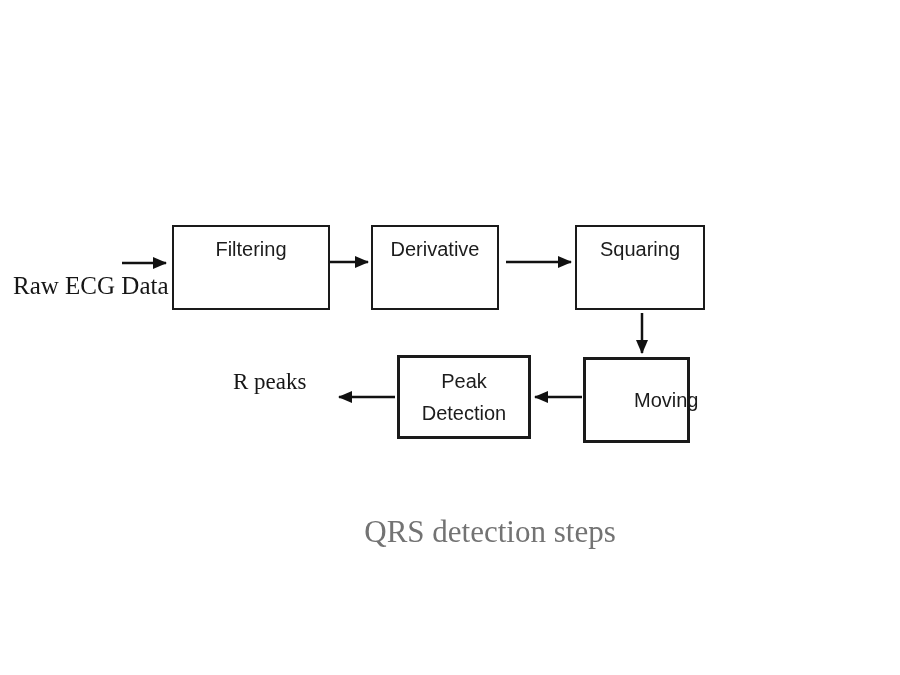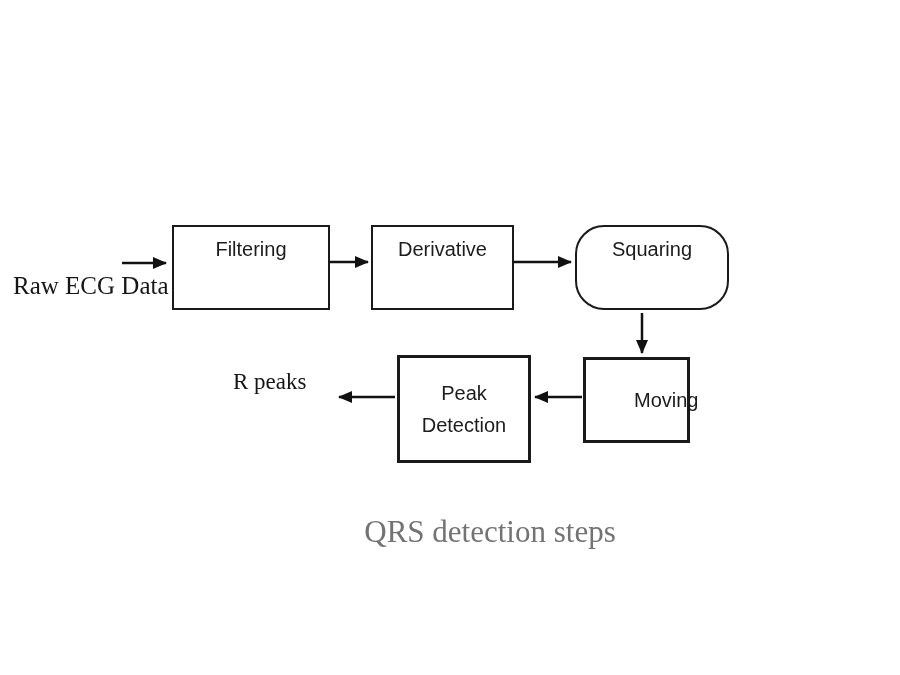--- a/index.html
+++ b/index.html
@@ -57,23 +57,23 @@
     padding-top: 11px;
   }
   .box.double {
     display: flex;
     flex-direction: column;
     justify-content: center;
     border-width: 3px;
     line-height: 1.6;
   }
   .box-filtering       { left: 172px; top: 225px; width: 158px; height: 85px; }
-  .box-derivative      { left: 371px; top: 225px; width: 143px; height: 85px; }
-  .box-squaring        { left: 575px; top: 225px; width: 154px; height: 85px; border-radius: 29px; }
-  .box-peak-detection  { left: 397px; top: 355px; width: 134px; height: 108px; }
+  .box-derivative      { left: 371px; top: 225px; width: 128px; height: 85px; }
+  .box-squaring        { left: 575px; top: 225px; width: 130px; height: 85px; }
+  .box-peak-detection  { left: 397px; top: 355px; width: 134px; height: 84px; }
   .box-moving-average  { left: 583px; top: 357px; width: 107px; height: 86px; padding-left: 48px; }
   .io-label {
     position: absolute;
     font-family: "Liberation Serif", serif;
     color: #161616;
     white-space: nowrap;
     line-height: 1.1;
   }
   .io-raw    { left: 13px;  top: 272px; font-size: 25px; }
   .io-rpeaks { left: 233px; top: 369px; font-size: 23px; }

